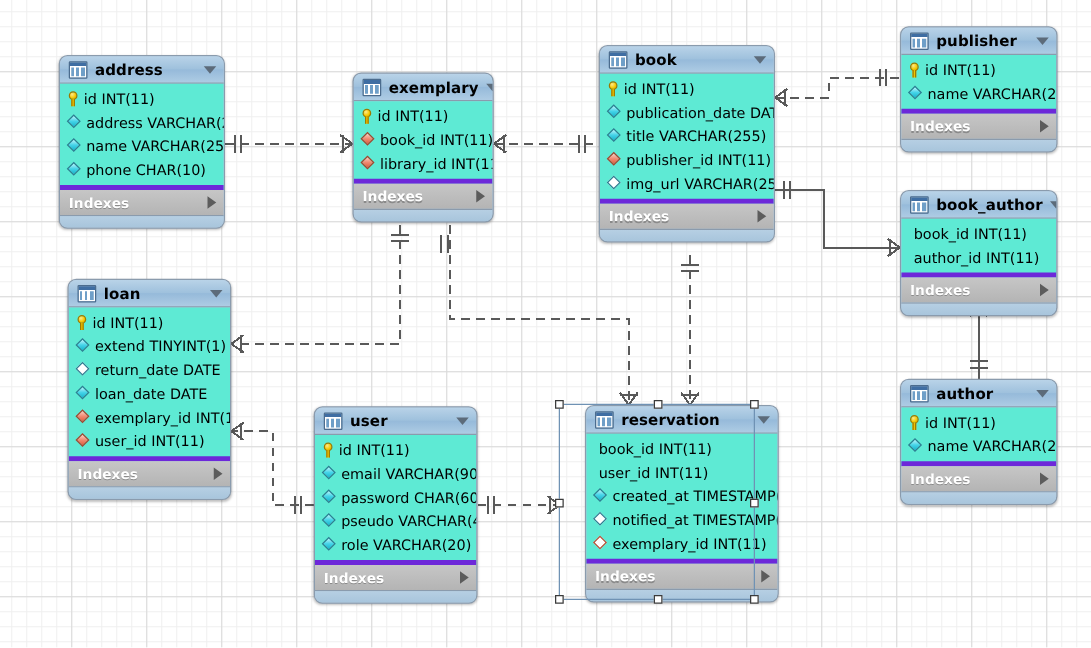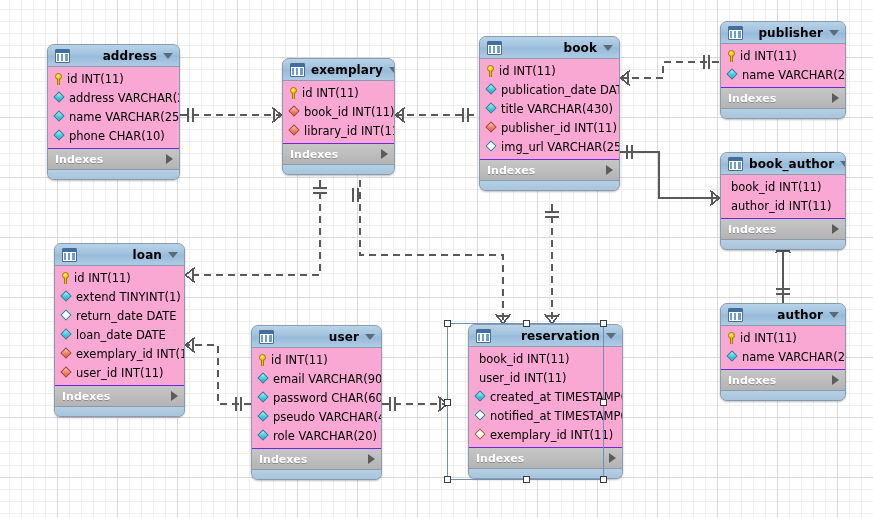--- a/index.html
+++ b/index.html
@@ -38,21 +38,20 @@
   }
   .t-title {
     height: 22px;
     display: flex;
     align-items: center;
     box-sizing: border-box;
     padding: 0 6px 0 7px;
     background: linear-gradient(to bottom, #b9d3e8 0%, #9fc1dd 48%, #96bada 52%, #aecce4 100%);
     border-bottom: 1px solid #8a9bad;
     gap: 6px;
-    text-align: right;
   }
   .t-icon {
     width: 13px; height: 12px;
     flex: 0 0 auto;
     border: 1px solid #4b6c8e;
     background:
       linear-gradient(to bottom, #3f6ea3 0 3px, #ffffff 3px 100%);
     position: relative;
     border-radius: 1px;
   }
@@ -72,22 +71,22 @@
     letter-spacing: 0.1px;
   }
   .t-caret {
     width: 0; height: 0;
     border-left: 5px solid transparent;
     border-right: 5px solid transparent;
     border-top: 6px solid #5c6b7a;
     flex: 0 0 auto;
   }
   .t-body {
-    background: #f9a8d4;
-    border-bottom: 1px solid #6d28d9;
+    background: #5eead4;
+    border-bottom: 4px solid #6d28d9;
     padding: 2px 0 3px 0;
   }
   .col {
     display: flex;
     align-items: center;
     height: 19px;
     padding: 0 5px 0 6px;
     gap: 4px;
     white-space: nowrap;
   }
@@ -322,21 +321,21 @@
           <div class="col">
             <span class="ico key"></span>
             <span class="col-label">id INT(11)</span>
           </div>
           <div class="col">
             <span class="ico diamond"></span>
             <span class="col-label">publication_date DATE</span>
           </div>
           <div class="col">
             <span class="ico diamond"></span>
-            <span class="col-label">title VARCHAR(430)</span>
+            <span class="col-label">title VARCHAR(255)</span>
           </div>
           <div class="col">
             <span class="ico diamond-fk"></span>
             <span class="col-label">publisher_id INT(11)</span>
           </div>
           <div class="col">
             <span class="ico diamond-null"></span>
             <span class="col-label">img_url VARCHAR(255)</span>
           </div>
         </div>
@@ -405,21 +404,21 @@
             <span class="ico diamond"></span>
             <span class="col-label">name VARCHAR(255)</span>
           </div>
         </div>
         <div class="t-footer">
           <span class="f-label">Indexes</span>
           <span class="f-arrow"></span>
         </div>
         <div class="t-bottom"></div>
       </div>
-      <div class="table" style="left: 54px; top: 223px; width: 131px; margin-top: 20px;">
+      <div class="table" style="left: 54px; top: 223px; width: 131px;">
         <div class="t-title">
           <span class="t-icon"></span>
           <span class="t-name">loan</span>
           <span class="t-caret"></span>
         </div>
         <div class="t-body">
           <div class="col">
             <span class="ico key"></span>
             <span class="col-label">id INT(11)</span>
           </div>

